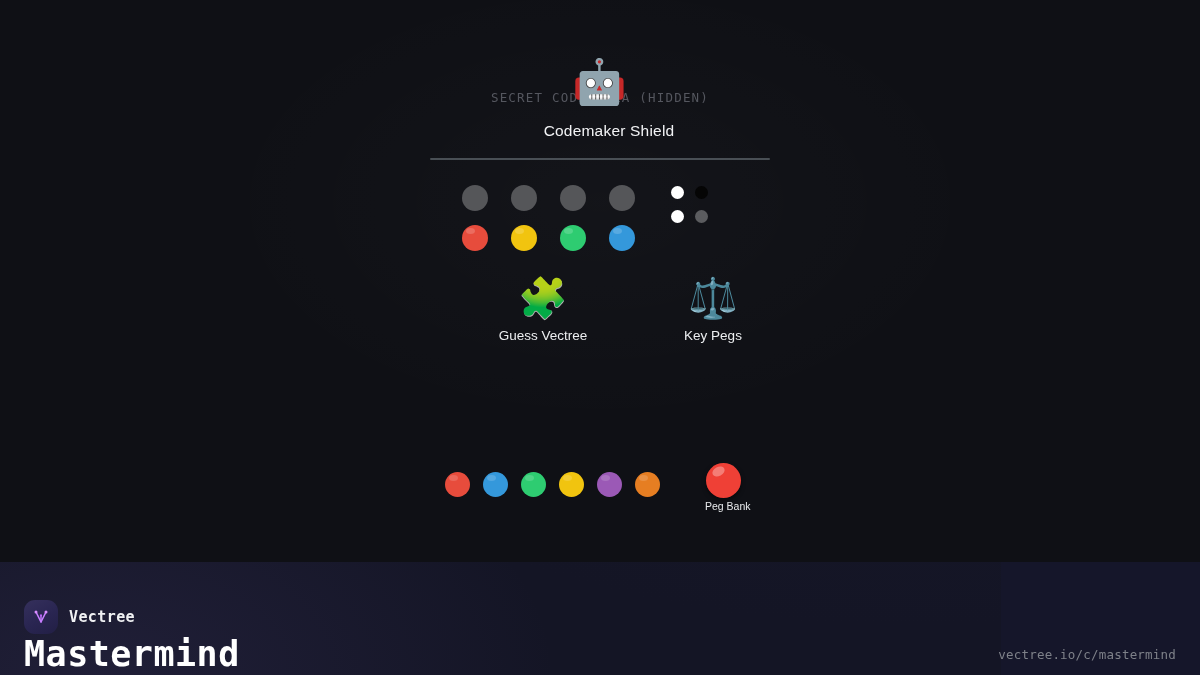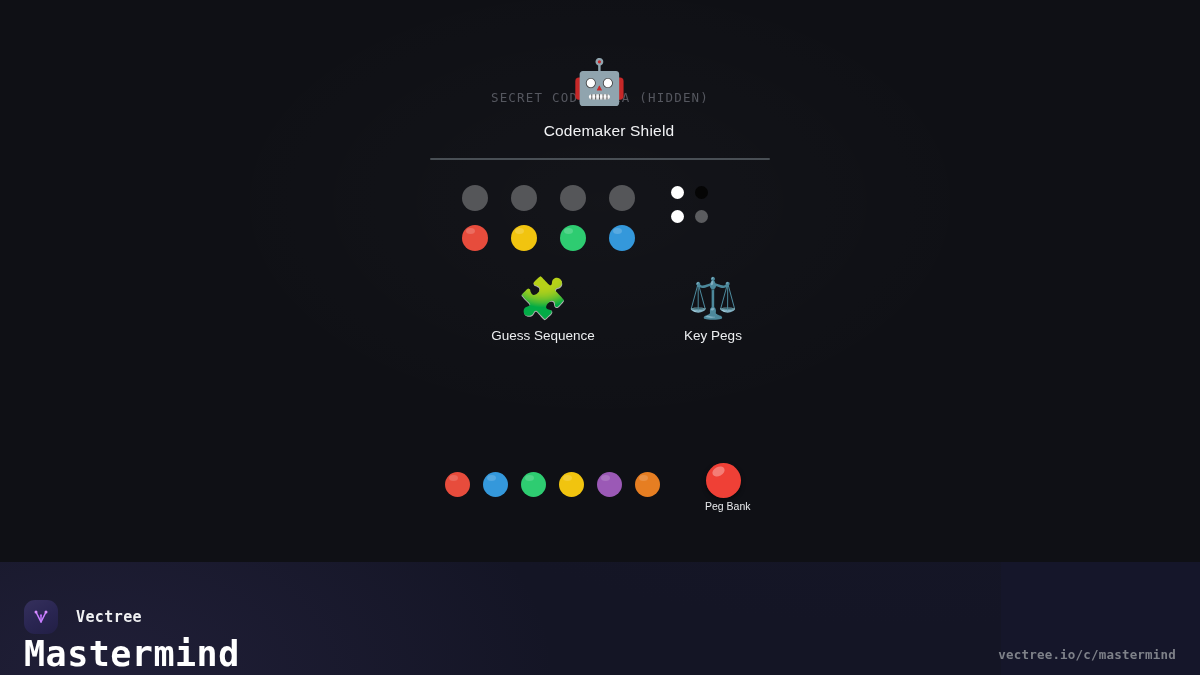--- a/index.html
+++ b/index.html
@@ -110,39 +110,39 @@
   .big-peg::before{
     content:""; position:absolute; left:6px; top:4px;
     width:13px; height:9px; border-radius:50%;
     background:rgba(255,255,255,0.32);
     transform:rotate(-28deg);
   }
   .bank-caption { margin-top:2px; font-size:10.5px; color:#e8eaec; white-space:nowrap; }
 
   
   .footer { position:absolute; left:0; bottom:0; width:1200px; height:113px; }
-  .brand { position:absolute; left:24px; top:38px; display:flex; align-items:center; gap:18px; }
+  .brand { position:absolute; left:24px; top:38px; display:flex; align-items:center; gap:11px; }
   .logo {
     width:34px; height:34px; border-radius:11px;
     background:linear-gradient(150deg,#35305c 0%,#292551 55%,#221f45 100%);
     display:flex; align-items:center; justify-content:center;
   }
   .brand-name {
     font-family:"DejaVu Sans Mono","Liberation Mono",monospace;
     font-size:15px; font-weight:bold; color:#f0f1f3; letter-spacing:.4px;
   }
   .page-title {
     position:absolute; left:24px; top:72px;
     font-family:"DejaVu Sans Mono","Liberation Mono",monospace;
     font-size:35px; font-weight:bold; color:#ffffff; letter-spacing:.5px;
   }
   .url {
     position:absolute; right:24px; top:85px;
     font-family:"DejaVu Sans Mono","Liberation Mono",monospace;
-    font-size:12.5px; color:#7e8189; letter-spacing:.2px;font-weight:bold;
+    font-size:12.5px; color:#7e8189; letter-spacing:.2px;
   }
 </style>
 </head>
 <body>
 
 <div id="stage">
   <div id="panel"></div>
 
   <div class="header">
     <div class="secret-row">
@@ -172,21 +172,21 @@
         <div class="kp black"></div>
         <div class="kp white"></div>
         <div class="kp empty"></div>
       </div>
     </div>
   </div>
 
   <div class="icon-row">
     <div class="icon-item a">
       <div class="emoji">🧩</div>
-      <div class="icon-caption">Guess Sequence</div>
+      <div class="icon-caption">Guess Vectree</div>
     </div>
     <div class="icon-item b">
       <div class="emoji">⚖️</div>
       <div class="icon-caption">Key Pegs</div>
     </div>
   </div>
 
   <div class="bank-row">
     <div class="bank-peg" style="background: rgb(231, 76, 60);"></div>
     <div class="bank-peg" style="background: rgb(52, 152, 219);"></div>

